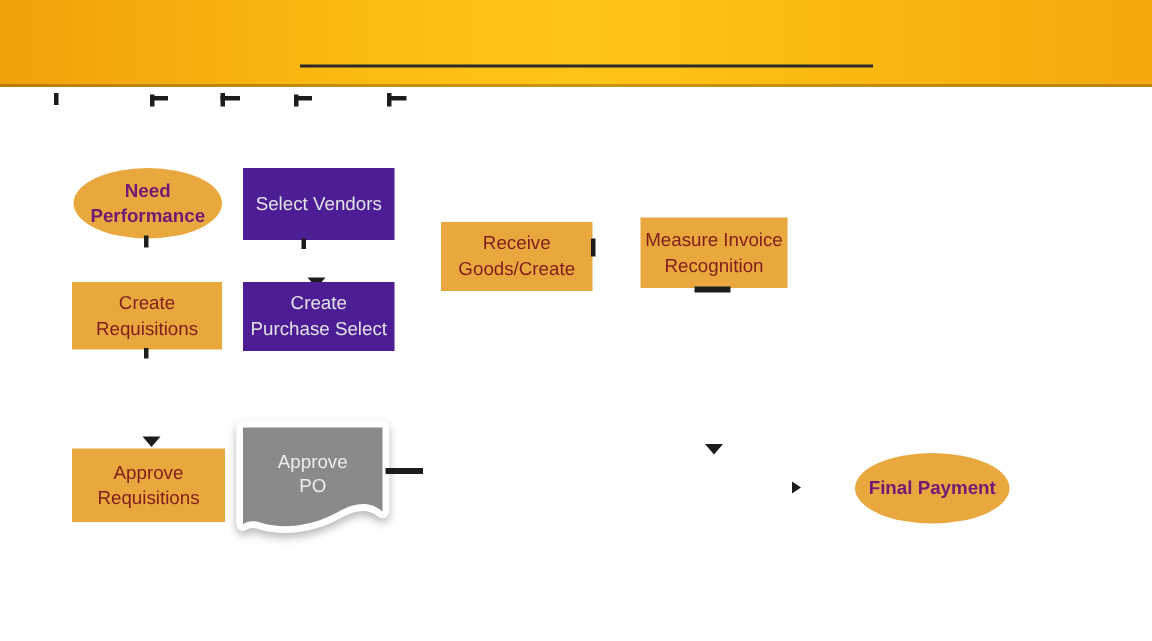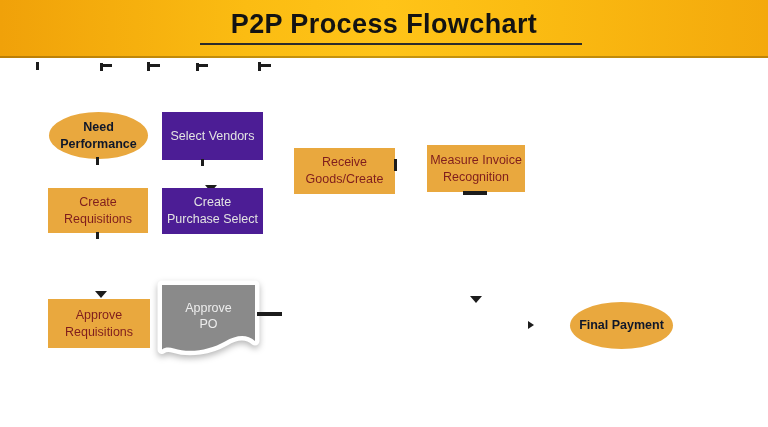--- a/index.html
+++ b/index.html
@@ -21,21 +21,21 @@
     position:absolute;left:200px;top:43px;width:382px;height:2px;background:#2b2b2b;
   }
   
   .node{
     position:absolute;display:flex;flex-direction:column;align-items:center;justify-content:center;
     text-align:center;font-size:12.5px;line-height:17px;
   }
   .orange{background:#E9A83E;color:#7f1d1d;}
   .gray{background:#4c1d95;color:#E2E2E2;}
   .ellipse{border-radius:50%;}
-  .emphasis{font-weight:700;color:#0f172a;}
+  .emphasis{font-weight:700;color:#701a75;}
   
   .doc-svg{position:absolute;left:150px;top:273px;}
   .doc-path{
     fill:#8A8A8A;stroke:#ffffff;stroke-width:9;stroke-linejoin:round;paint-order:stroke fill;
     filter:drop-shadow(0 3px 3px rgba(0,0,0,0.28));
   }
   .doc-label{
     position:absolute;left:162px;top:292px;width:93px;height:48px;
     display:flex;flex-direction:column;align-items:center;justify-content:center;
     text-align:center;font-size:12.5px;line-height:16px;color:#EDEDED;
@@ -46,21 +46,20 @@
     border-left:6px solid transparent;border-right:6px solid transparent;border-top:7px solid #1c1c1c;}
   .arrow-right{position:absolute;width:0;height:0;background:none;
     border-top:4px solid transparent;border-bottom:4px solid transparent;border-left:6px solid #1c1c1c;}
 </style>
 </head>
 <body>
 
 <div id="canvas">
 
   <div class="header">
-    <div class="title">P2P Process Flowchart</div>
     <div class="title-underline"></div>
   </div>
 
   <div class="frag" style="left:36px;top:62px;width:3px;height:8px"></div>
   <div class="frag" style="left:100px;top:63px;width:3px;height:8px"></div>
   <div class="frag" style="left:100px;top:64px;width:12px;height:3px"></div>
   <div class="frag" style="left:147px;top:62px;width:3px;height:9px"></div>
   <div class="frag" style="left:147px;top:64px;width:13px;height:3px"></div>
   <div class="frag" style="left:196px;top:63px;width:3px;height:8px"></div>
   <div class="frag" style="left:196px;top:64px;width:12px;height:3px"></div>

